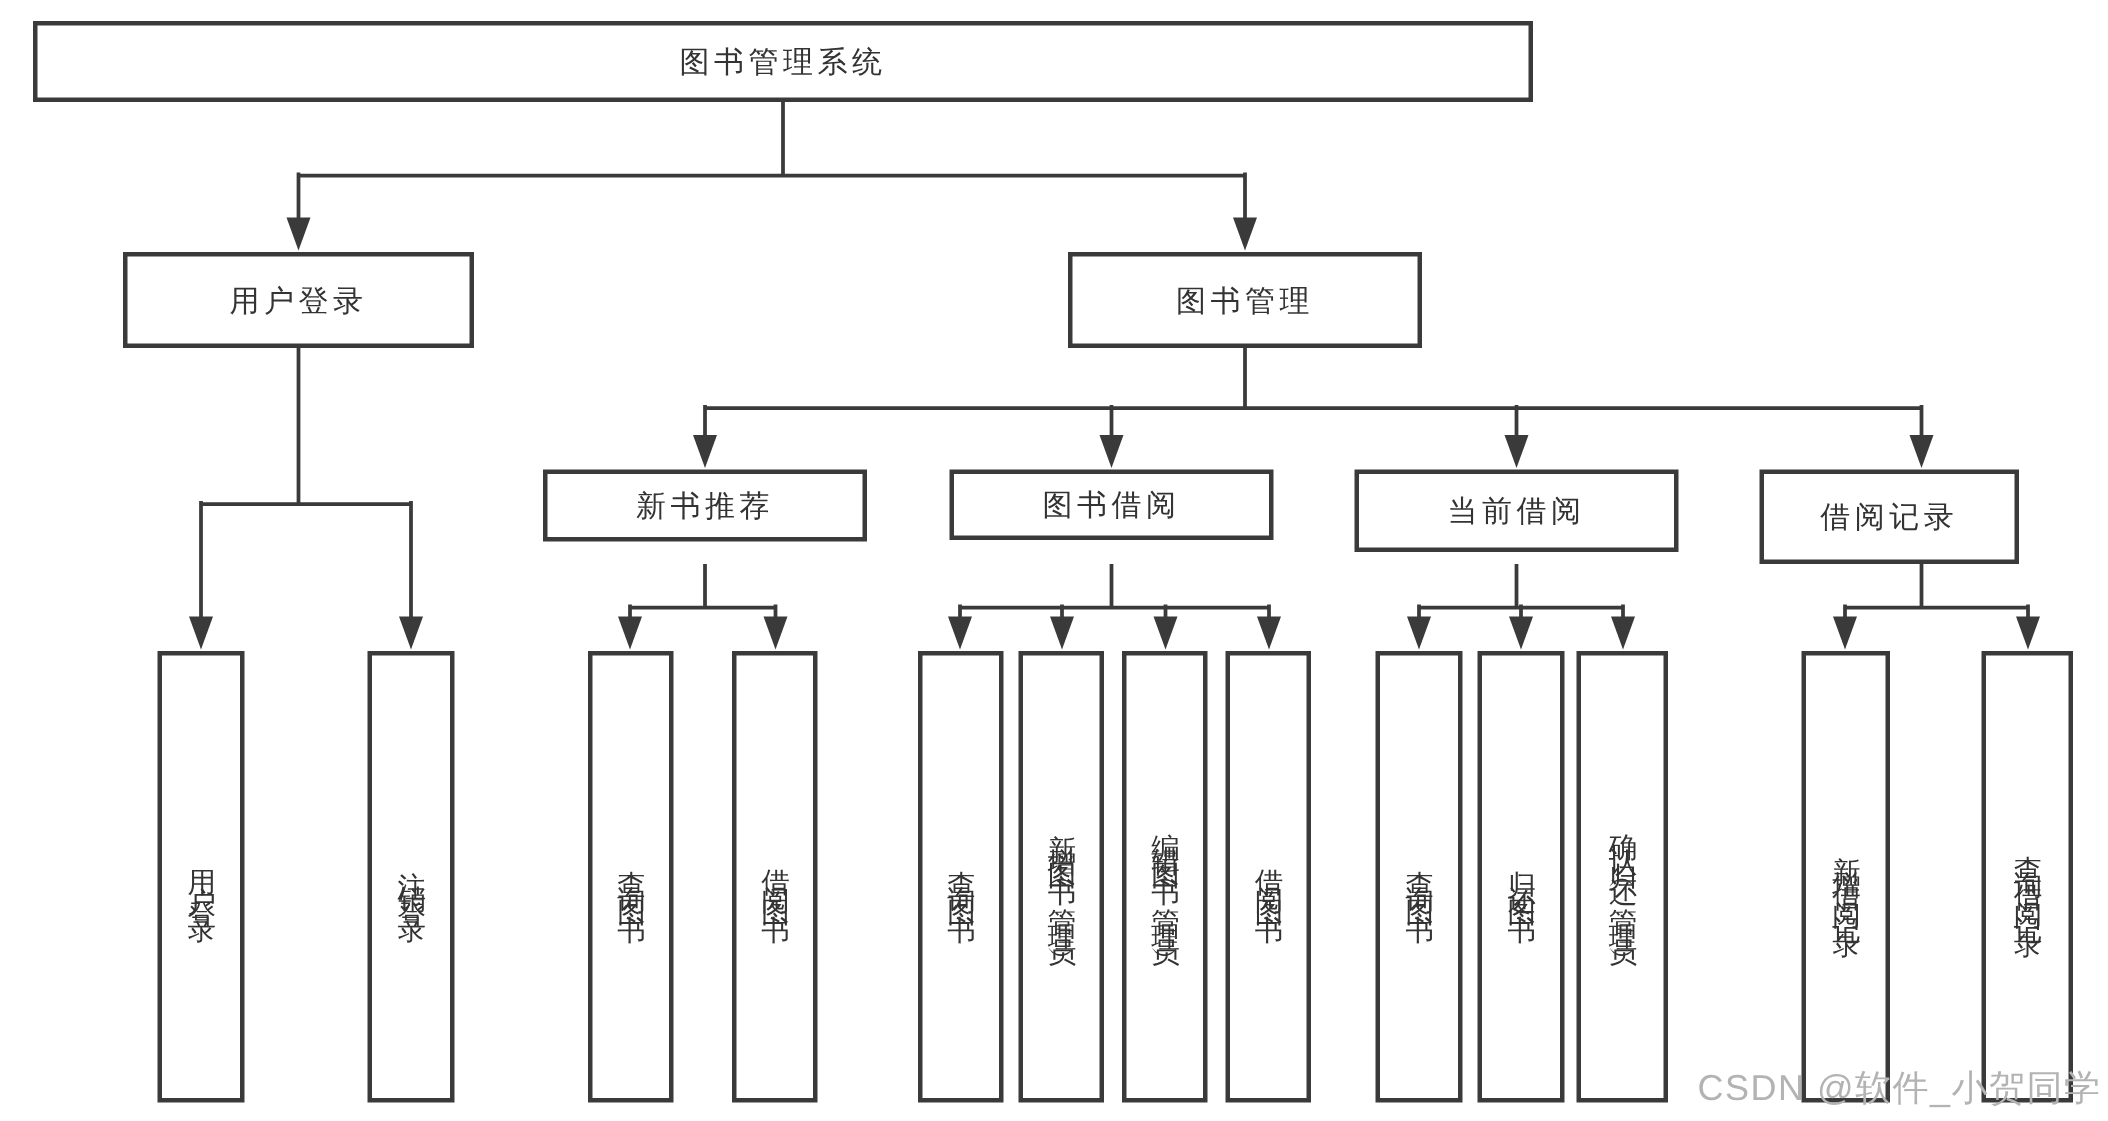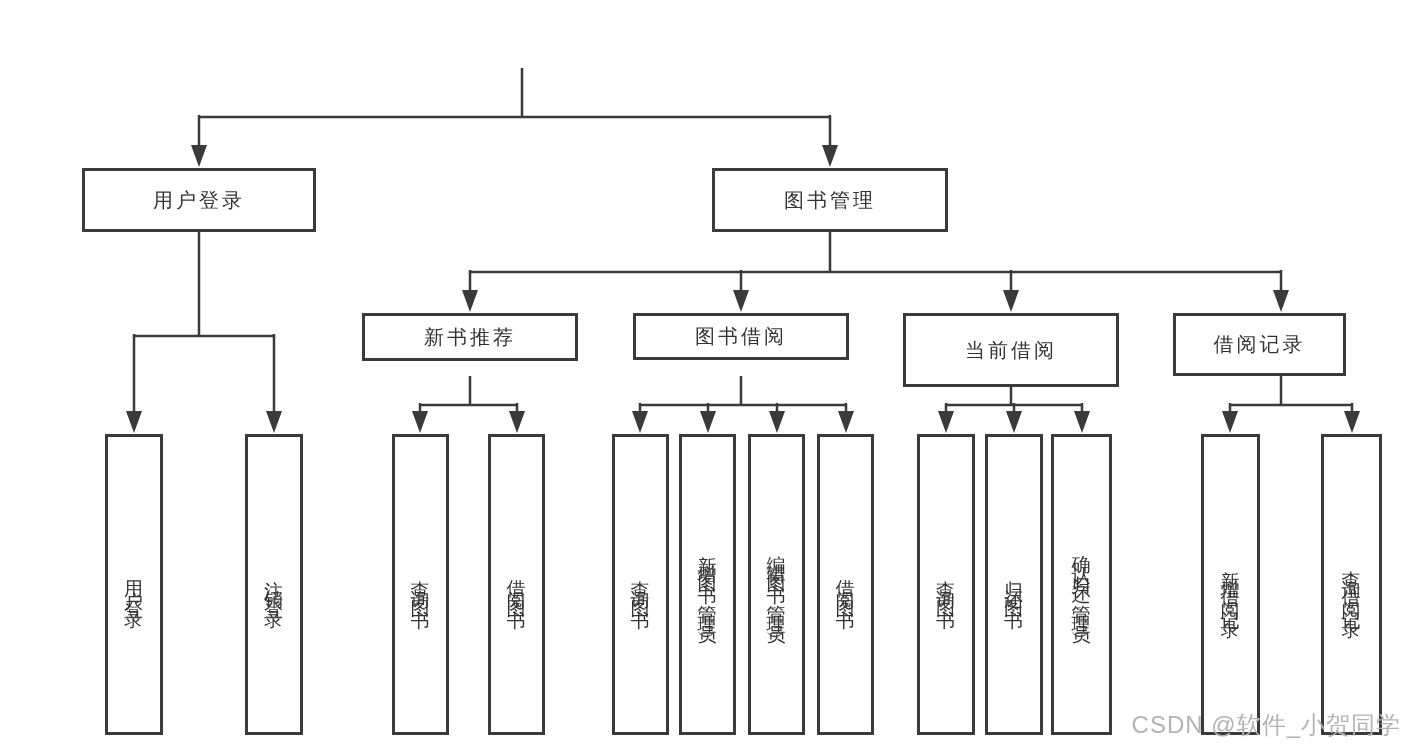--- a/index.html
+++ b/index.html
@@ -65,35 +65,38 @@
       <polygon points="1006,411 1022,411 1014,433"></polygon>
       <polygon points="1074,411 1090,411 1082,433"></polygon>
     </g>
     <g>
       <path d="M1281 376 V405 M1230 405 H1352 M1230 403 V413 M1352 403 V413"></path>
       <polygon points="1222,411 1238,411 1230,433"></polygon>
       <polygon points="1344,411 1360,411 1352,433"></polygon>
     </g>
   </svg>
 
+  <div class="box h" style="left:22px;top:14px;width:1000px;height:54px;">
+    <span>图书管理系统</span>
+  </div>
 
   <div class="box h" style="left:82px;top:168px;width:234px;height:64px;">
     <span>用户登录</span>
   </div>
   <div class="box h" style="left:712px;top:168px;width:236px;height:64px;">
     <span>图书管理</span>
   </div>
 
   <div class="box h" style="left:362px;top:313px;width:216px;height:48px;">
     <span>新书推荐</span>
   </div>
   <div class="box h" style="left:633px;top:313px;width:216px;height:47px;text-align:right;">
     <span>图书借阅</span>
   </div>
-  <div class="box h" style="left:903px;top:313px;width:216px;height:74px;">
+  <div class="box h" style="left:903px;top:313px;width:216px;height:55px;">
     <span>当前借阅</span>
   </div>
   <div class="box h" style="left:1173px;top:313px;width:173px;height:63px;">
     <span>借阅记录</span>
   </div>
 
   <div class="box v" style="left:105px;top:434px;width:58px;height:301px;">
     <span>用户登录</span>
   </div>
   <div class="box v" style="left:245px;top:434px;width:58px;height:301px;">

